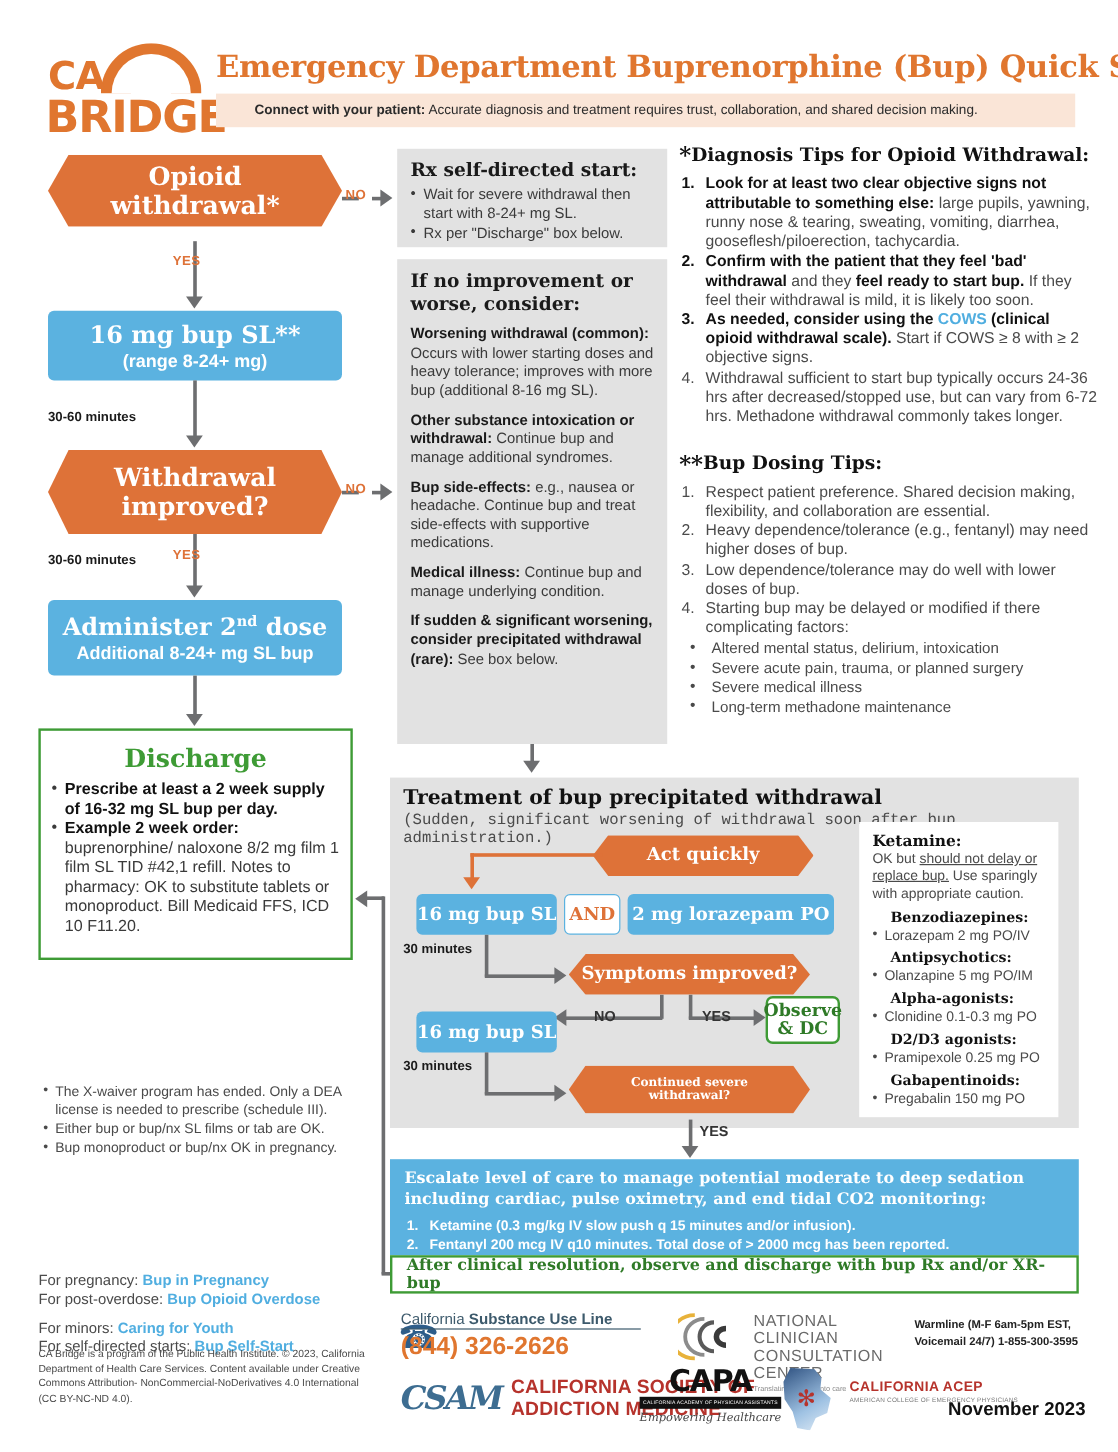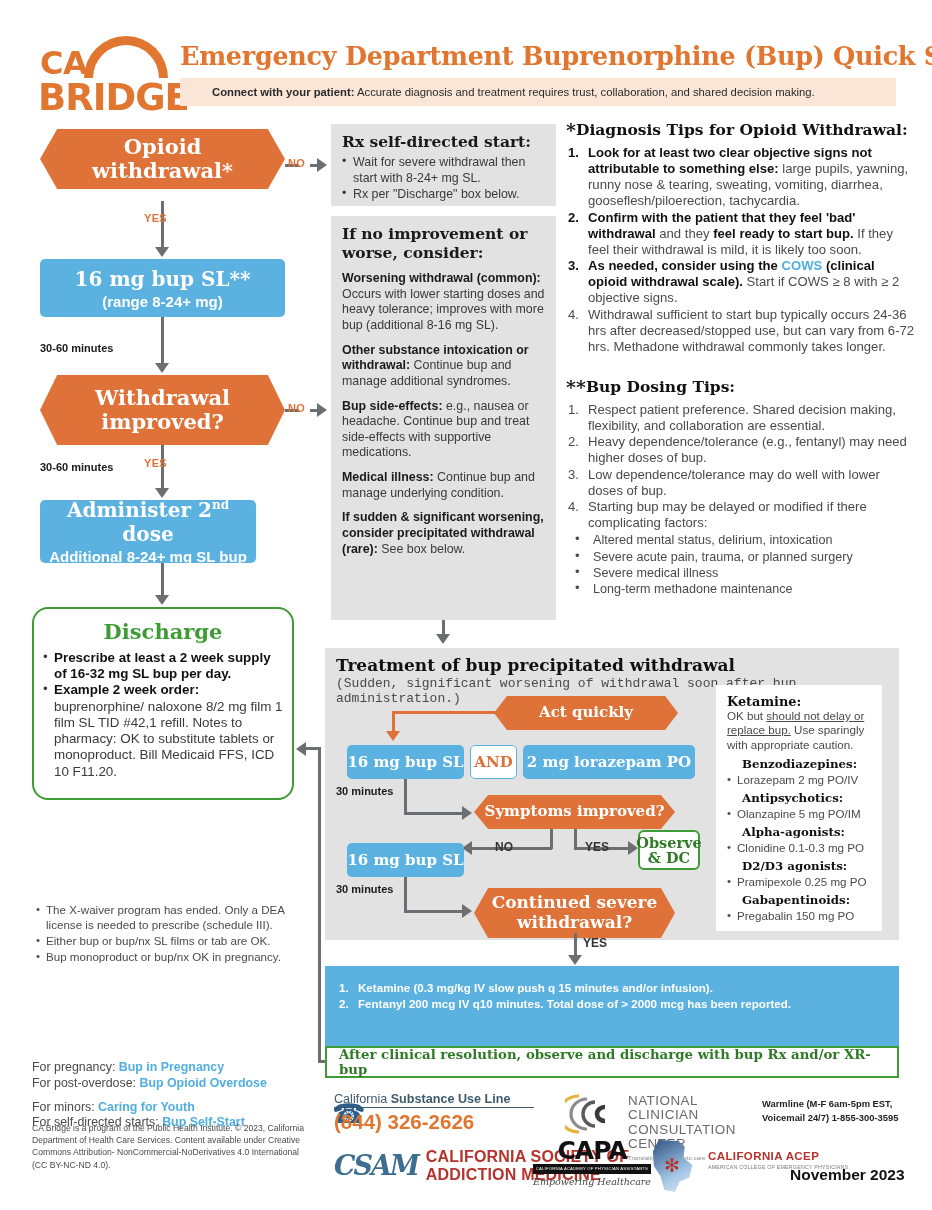--- a/index.html
+++ b/index.html
@@ -101,21 +101,21 @@
   ol.tips > li.plain:before { font-weight:normal; color:#4a4a4a; }
   ol.tips b { color:#111; font-weight:bold; }
   .cows { color:#50aee0; font-weight:bold; }
   ul.sub { list-style:none; margin-top:1px; }
   ul.sub li { position:relative; padding-left:27px; font-size:12.6px; line-height:1.3; color:#4a4a4a; }
   ul.sub li:before { content:"•"; position:absolute; left:9px; top:-1px; font-size:13px; }
 
   
   #discharge {
     left:32px; top:607px; width:262px; height:193px;
-    border:2.5px solid #3e9b35; border-radius:16px; background:#fff;
+    border:2.5px solid #3e9b35; border-radius:0; background:#fff;
   }
   #discharge h3 {
     text-align:center; font-family:"DejaVu Serif", serif; font-weight:bold;
     font-size:21px; color:#3e9b35; margin-top:10px;
   }
   #discharge ul { list-style:none; margin:6px 9px 0 9px; }
   #discharge li {
     position:relative; padding-left:11px; font-size:13.4px; line-height:1.21; color:#3a3a3a;
     margin-bottom:0px;
   }
@@ -246,21 +246,21 @@
 <div class="abs hline" style="left:285px;top:409px;width:14px;"></div>
 <div class="abs lbl-no" style="left:288px;top:402px;">NO</div>
 <div class="abs hline" style="left:310px;top:409px;width:9px;"></div>
 <div class="abs arrowright" style="left:317px;top:403px;"></div>
 
 <div class="abs vline" style="left:161px;top:445px;height:45px;"></div>
 <div class="abs arrowdown" style="left:155px;top:488px;"></div>
 <div class="abs lbl-yes" style="left:144px;top:457px;">YES</div>
 <div class="abs lbl-time" style="left:40px;top:461px;">30-60 minutes</div>
 
-<div class="abs bluebox" style="left:40px;top:500px;width:216px;height:63px;">
+<div class="abs bluebox" style="left:40px;top:500px;width:245px;height:63px;">
   <div class="b1" style="font-size:20px;">
     <span>Administer 2</span><sup style="font-size:12px;">nd</sup><span> dose</span>
   </div>
   <div class="b2" style="font-size:15px;margin-top:2px;">Additional 8-24+ mg SL bup</div>
 </div>
 <div class="abs vline" style="left:161px;top:563px;height:33px;"></div>
 <div class="abs arrowdown" style="left:155px;top:595px;"></div>
 
 <div class="abs gray" style="left:331px;top:124px;width:225px;height:82px;padding:8px 11px;">
   <div class="cardh">Rx self-directed start:</div>
@@ -411,21 +411,21 @@
 
 <div class="abs bluebox" style="left:347px;top:843px;width:117px;height:34px;">
   <div class="b1" style="font-size:15px;">16 mg bup SL</div>
 </div>
 
 <div class="abs vline" style="left:404px;top:877px;height:35px;"></div>
 <div class="abs hline" style="left:404px;top:910px;width:60px;"></div>
 <div class="abs arrowright" style="left:462px;top:904px;"></div>
 <div class="abs lbl-time" style="left:336px;top:883px;">30 minutes</div>
 
-<div class="abs hex" style="left:474px;top:888px;width:201px;height:50px;font-size:17px;">
+<div class="abs hex" style="left:474px;top:888px;width:201px;height:40px;font-size:10px;">
   <div>
     <div>Continued severe</div>
     <div>withdrawal?</div>
   </div>
 </div>
 <div class="abs vline" style="left:574px;top:933px;height:24px;"></div>
 <div class="abs arrowdown" style="left:568px;top:955px;"></div>
 <div class="abs lbl-dk" style="left:583px;top:936px;">YES</div>
 
 <div class="abs" id="adjuvants">
@@ -439,20 +439,21 @@
   <div class="itm">Olanzapine 5 mg PO/IM</div>
   <div class="sec">Alpha-agonists:</div>
   <div class="itm">Clonidine 0.1-0.3 mg PO</div>
   <div class="sec">D2/D3 agonists:</div>
   <div class="itm">Pramipexole 0.25 mg PO</div>
   <div class="sec">Gabapentinoids:</div>
   <div class="itm">Pregabalin 150 mg PO</div>
 </div>
 
 <div class="abs" id="escalate">
+  <div class="eh">Escalate level of care to manage potential moderate to deep sedation including cardiac, pulse oximetry, and end tidal CO2 monitoring:</div>
   <ol>
     <li>Ketamine (0.3 mg/kg IV slow push q 15 minutes and/or infusion).</li>
     <li>Fentanyl 200 mcg IV q10 minutes. Total dose of &gt; 2000 mcg has been reported.</li>
   </ol>
 </div>
 
 <div class="abs" id="resolution">After clinical resolution, observe and discharge with bup Rx and/or XR-bup</div>
 
 <div class="abs" id="phoneicon">☎</div>
 <div class="abs" id="susline">

